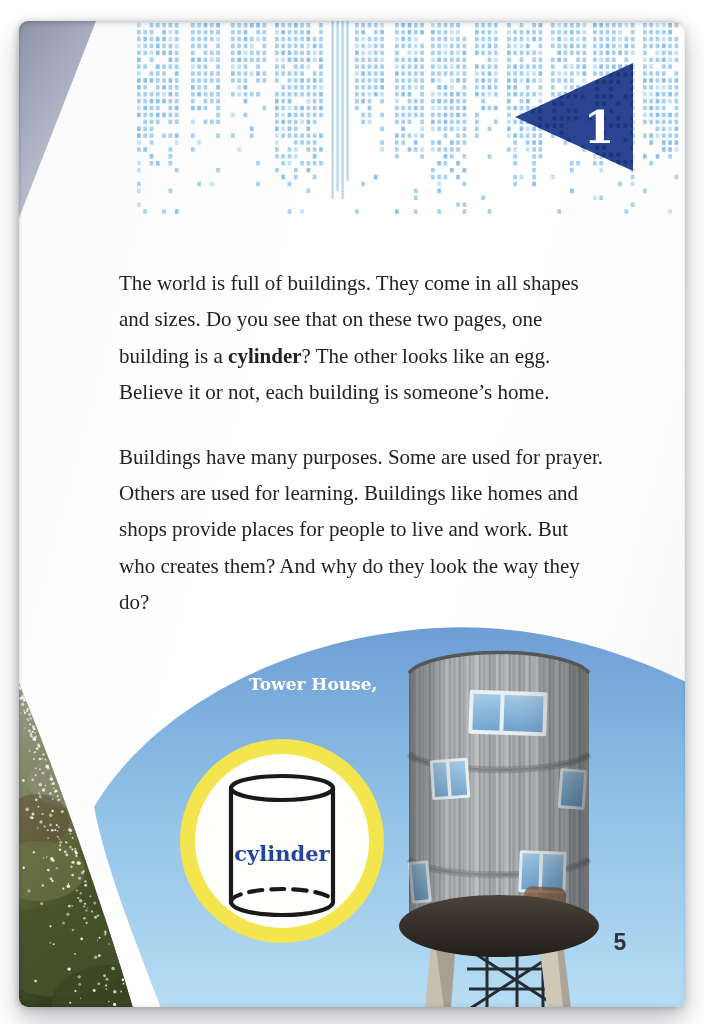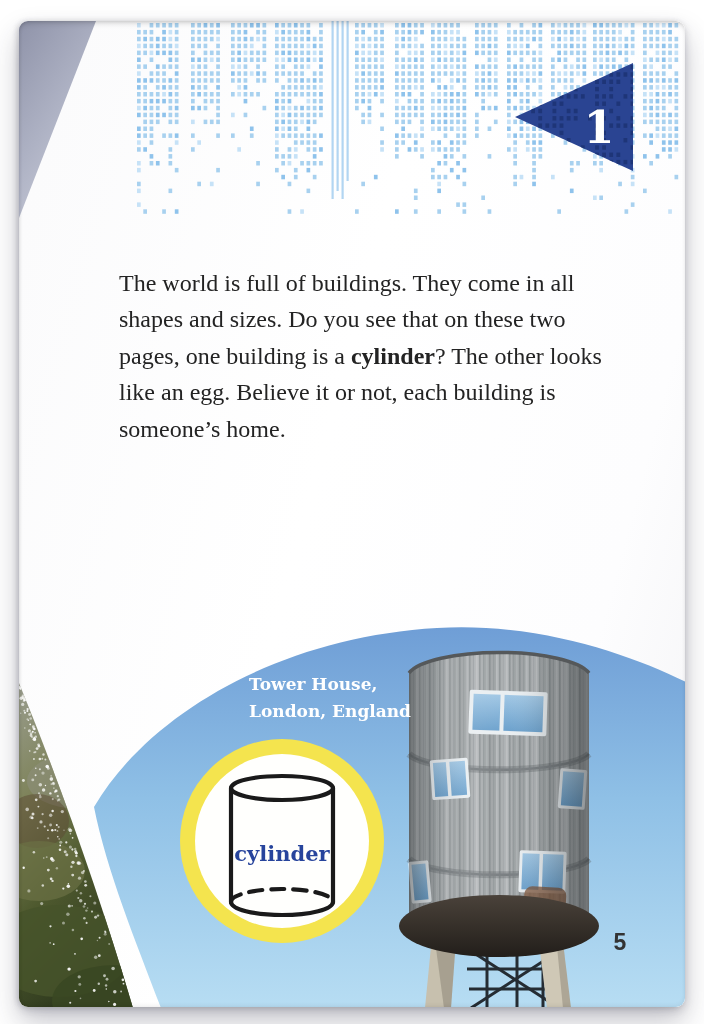--- a/index.html
+++ b/index.html
@@ -8,21 +8,21 @@
   .page{position:absolute;left:19px;top:21px;width:666px;height:986px;border-radius:9px;
         overflow:hidden;background:linear-gradient(105deg,#ececef 0%,#fbfbfc 6%,#ffffff 45%,#fdfdfe 80%,#f4f4f6 99%);
         box-shadow:0 14px 28px rgba(40,40,60,.28),0 3px 8px rgba(40,40,60,.18),-2px 0 5px rgba(40,40,60,.12);}
   .page-edge{position:absolute;inset:0;border-radius:9px;pointer-events:none;z-index:60;
         box-shadow:inset 0 5px 7px -5px rgba(0,0,0,.32),inset 0 -2px 4px rgba(0,0,0,.05),inset 2px 0 4px -2px rgba(0,0,0,.10);}
   svg#art{position:absolute;left:0;top:0;width:666px;height:986px;display:block;}
   .title{position:absolute;left:99px;top:182px;width:520px;z-index:20;
          font-family:"DejaVu Serif",serif;font-weight:bold;font-size:38px;letter-spacing:-.8px;
          color:var(--title-blue,#24409a);}
   .body-text{position:absolute;left:100px;top:244px;width:488px;z-index:20;
-         font-family:"Liberation Serif",serif;font-size:24px;line-height:36.4px;
+         font-family:"Liberation Serif",serif;font-size:21px;line-height:36.4px;
          color:var(--body-text,#232323);}
   .body-text p{margin:0 0 28px 0;}
   .body-text strong{font-weight:bold;}
   .photo-caption{position:absolute;left:230px;top:650px;z-index:30;
          font-family:"DejaVu Serif",serif;font-weight:bold;font-size:17px;line-height:27px;
          color:var(--caption-white,#fff);}
   .badge-label{position:absolute;left:203px;top:820px;width:120px;text-align:center;z-index:30;
          font-family:"DejaVu Serif",serif;font-weight:600;font-size:21px;
          color:var(--badge-label-blue,#27449c);}
   .page-number{position:absolute;left:586px;top:908px;width:30px;text-align:center;z-index:30;
@@ -1728,25 +1728,25 @@
             <rect x="569.0" y="146.2" width="3.8" height="4.4" fill="#1c3273" opacity="0.85"></rect>
             <rect x="597.4" y="146.2" width="3.8" height="4.4" fill="#1c3273" opacity="0.85"></rect>
           </g>
         <text class="chapter-num" x="580" y="122" text-anchor="middle">1</text>
       </g>
     </svg>
 
 
     <div class="body-text">
       <p><span>The world is full of buildings. They come in all shapes and sizes. Do you see that on these two pages, one building is a </span><strong>cylinder</strong><span>? The other looks like an egg. Believe it or not, each building is someone’s home.</span></p>
+      <p>Buildings have many purposes. Some are used for prayer. Others are used for learning. Buildings like homes and shops provide places for people to live and work. But who creates them? And why do they look the way they do?</p>
     </div>
 
     <div class="photo-caption">
       <span style="display:block">Tower House,</span>
-      <span style="display:block">London, England</span>
     </div>
 
     <div class="badge-label">cylinder</div>
 
     <div class="page-number">5</div>
 
     <div class="page-edge"></div>
   </div>
 </div>
 

